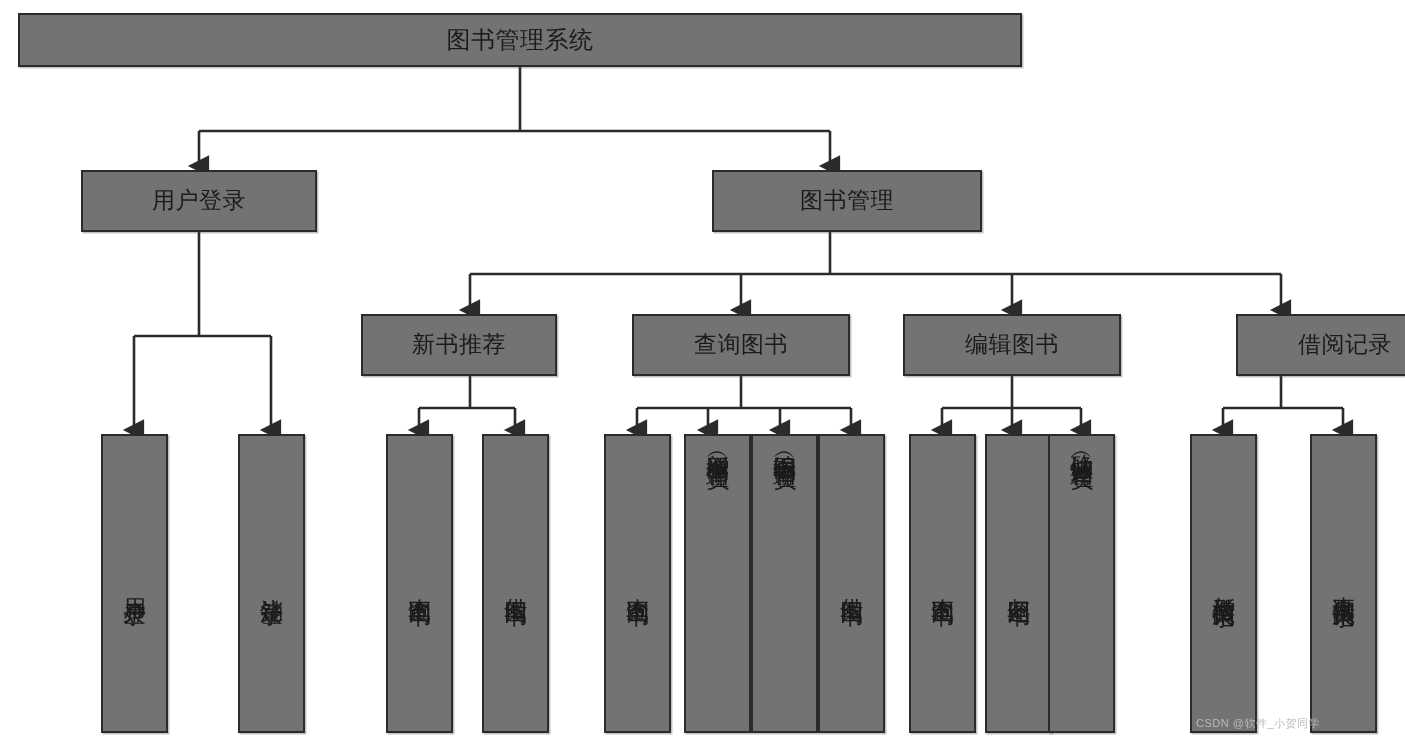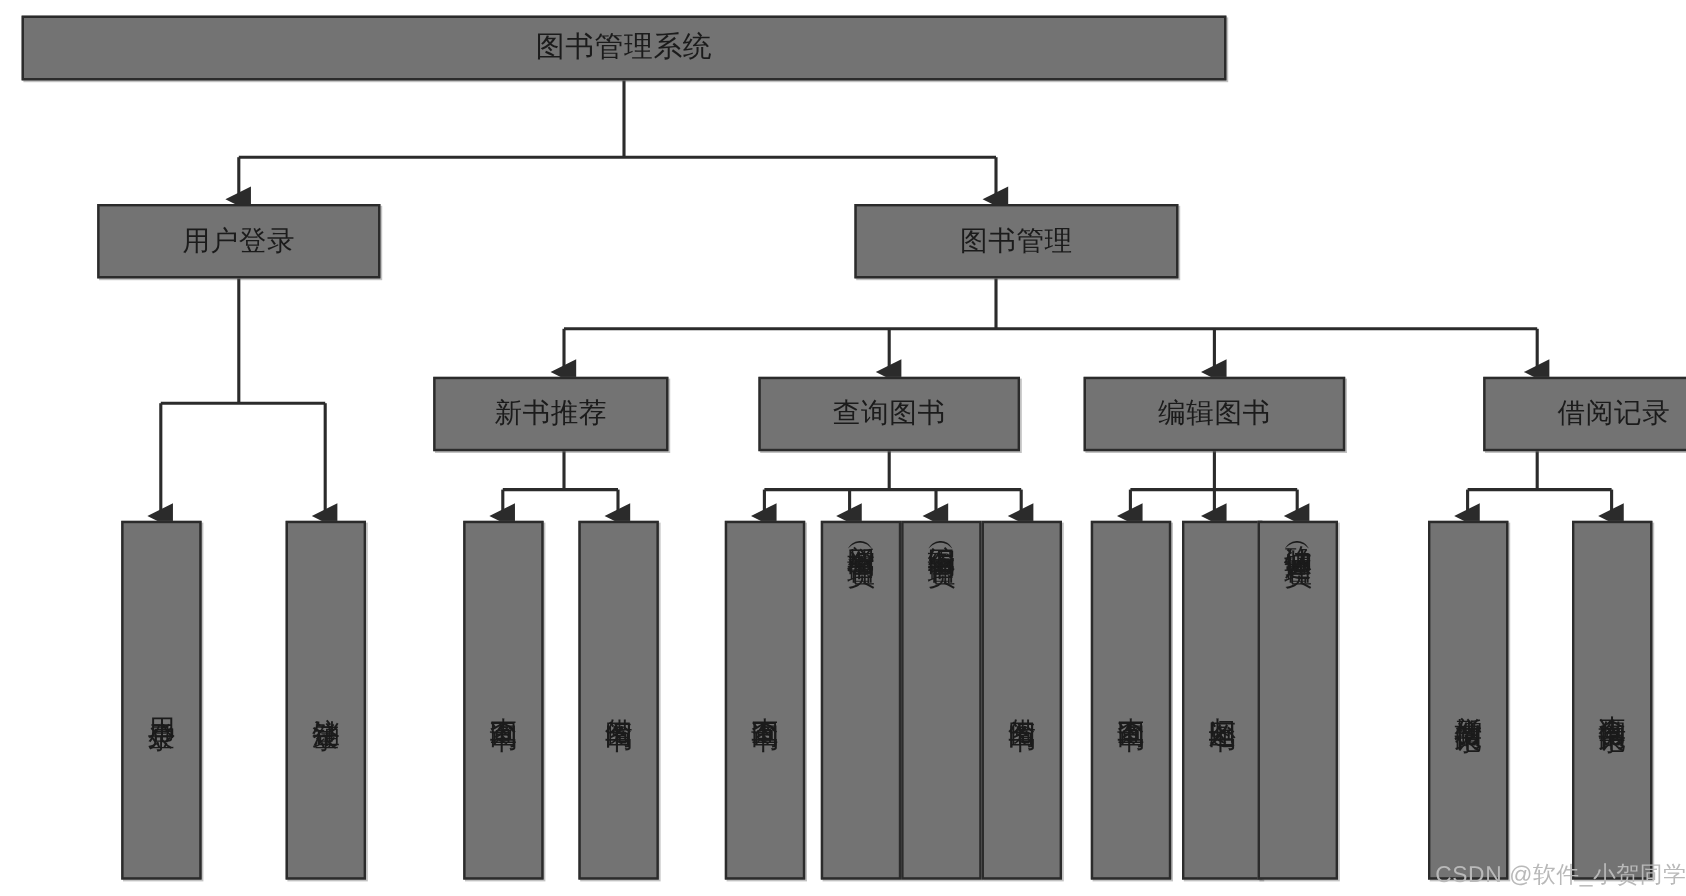--- a/index.html
+++ b/index.html
@@ -62,21 +62,21 @@
     letter-spacing: 2px;
     line-height: 1.1;
     display: block;
   }
   .node.v.mid {
     align-items: center;
   }
   .watermark {
     position: absolute;
     color: #b9b9b9;
-    font-size: 19px;
+    font-size: 11px;
     white-space: nowrap;
     letter-spacing: 0.5px;
     user-select: none;
   }
 </style>
 </head>
 <body>
 
 <div id="canvas">
 

